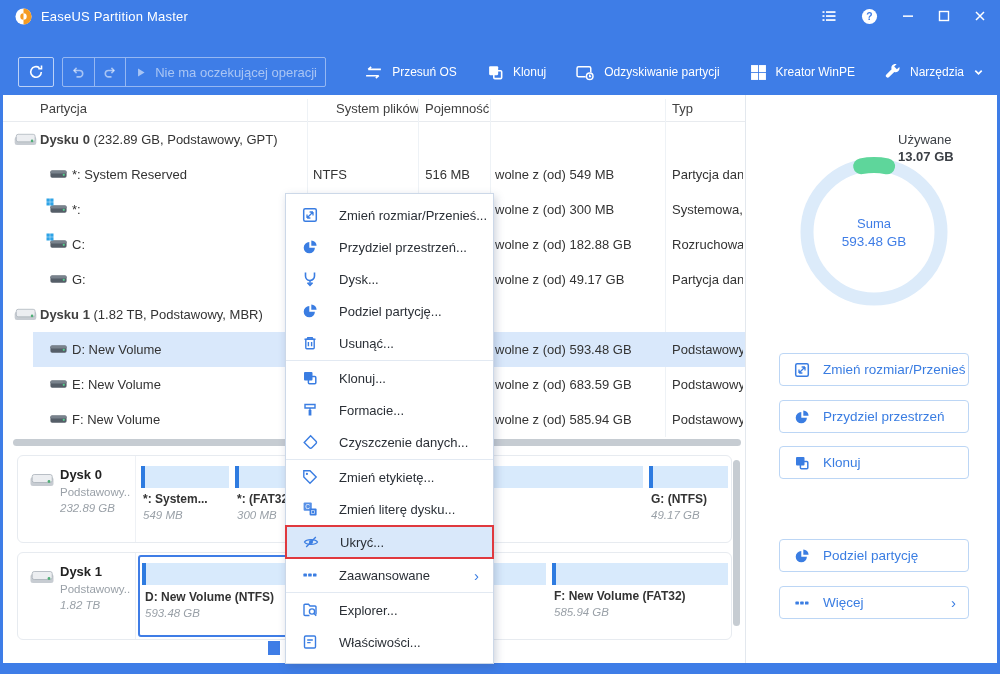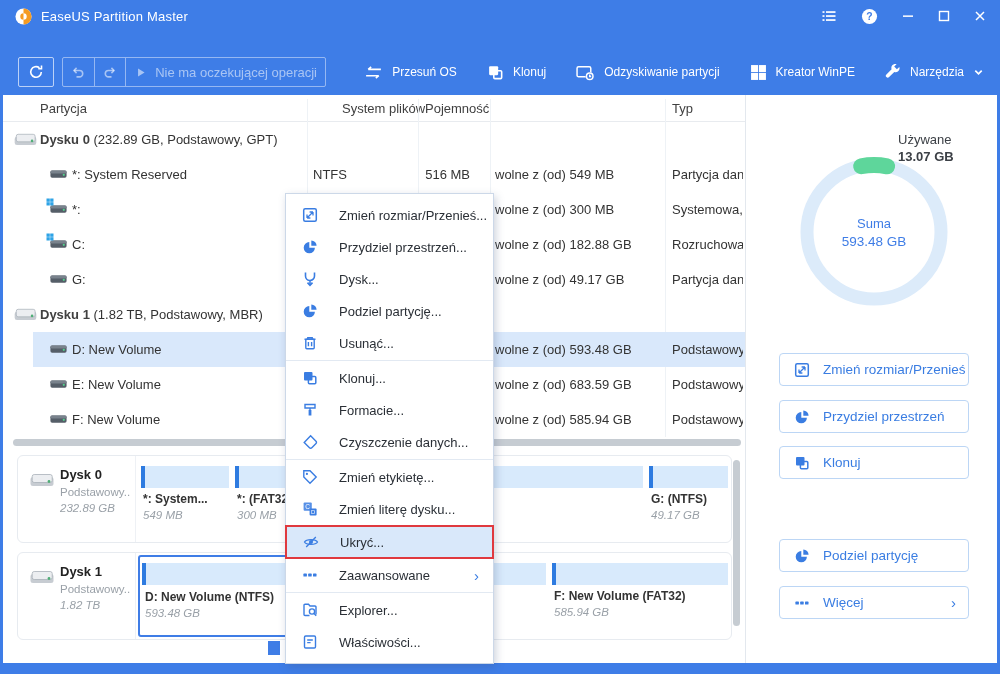--- a/index.html
+++ b/index.html
@@ -30,21 +30,21 @@
 
   
   .content { position:absolute; left:3px; right:3px; top:95px; height:568px; background:#fff; display:flex; }
   .main { position:relative; width:742px; height:100%; overflow:hidden; }
   .side { position:relative; flex:1; border-left:1px solid #e3e8ee; }
 
   
   .thead { position:absolute; left:0; top:0; width:100%; height:27px; border-bottom:1px solid #e8ebef;
     font-size:13px; color:#404040; line-height:27px; }
   .col-line { position:absolute; top:4px; width:1px; height:338px; background:#eef2f6; }
-  .h-part { position:absolute; left:37px; } .h-fs { position:absolute; left:298px;margin-left:41px; }
+  .h-part { position:absolute; left:37px; } .h-fs { position:absolute; left:292px;margin-left:41px; }
   .h-cap { position:absolute; left:422px; } .h-typ { position:absolute; left:669px; }
 
   .trow { position:absolute; left:0; width:100%; height:35px; line-height:35px; font-size:13px; color:#333; }
   .trow.selected::before { content:""; position:absolute; left:30px; right:0; top:0; bottom:0; background:#d9e8fb; }
   .trow > * { position:relative; }
   .r-icon { position:absolute; left:47px; top:10px; width:17px; height:13px; }
   .r-icon-disk { position:absolute; left:11px; top:9px; width:23px; height:16px; }
   .winmini { position:absolute; left:43px; top:6px; width:8px; height:8px; color:#2ea3e6; }
   .r-name { position:absolute; left:69px; white-space:nowrap; }
   .trow.diskrow .r-name { left:37px; }

